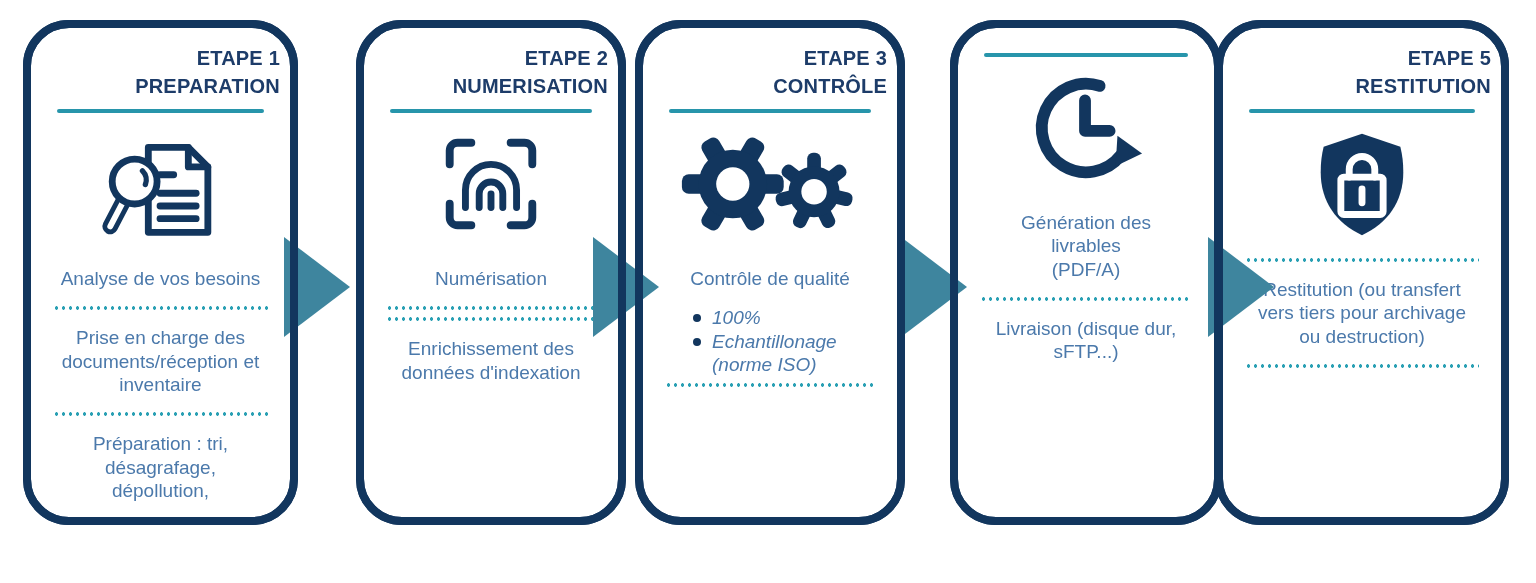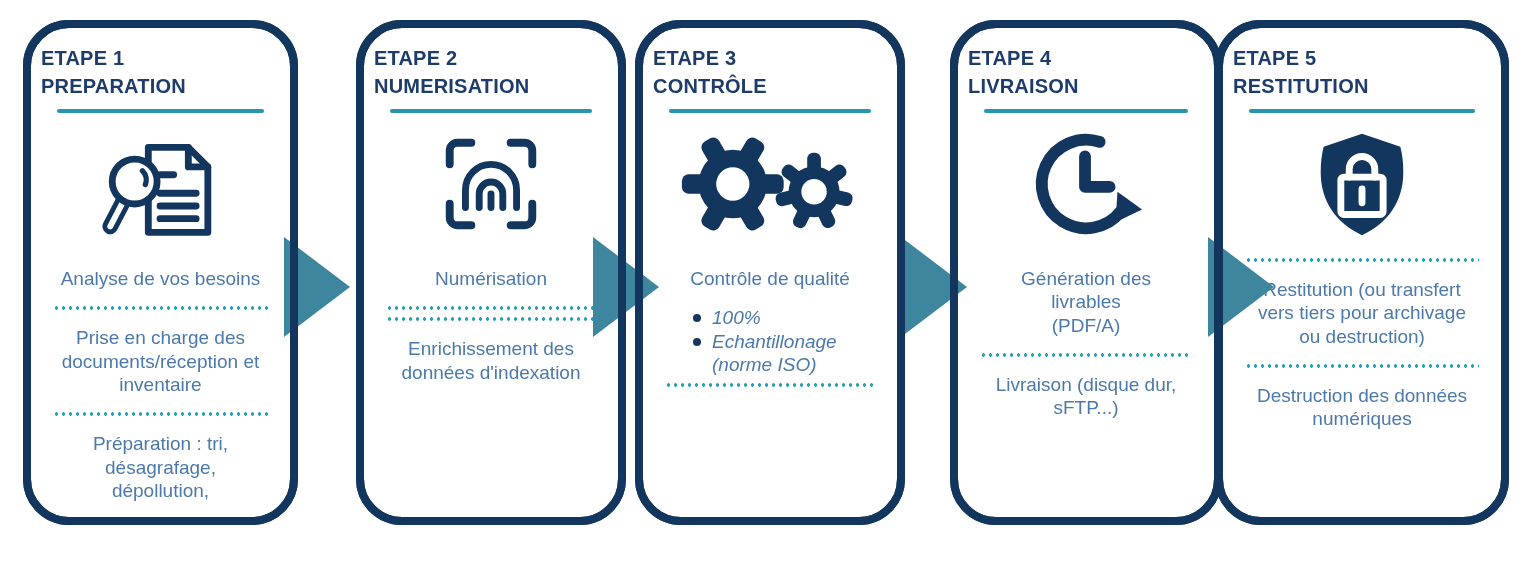--- a/index.html
+++ b/index.html
@@ -14,21 +14,21 @@
   .p5{left:1215px;width:294px}
 
   .card{position:absolute;top:20px;height:505px;box-sizing:border-box;
         background:var(--card_bg);border:8px solid var(--navy);border-radius:46px;
         padding:16px 10px 0;z-index:1;}
   
   .cardline{position:absolute;top:20px;height:505px;box-sizing:border-box;
         border:8px solid var(--navy);border-radius:46px;background:transparent;
         pointer-events:none;z-index:4;}
 
-  .card-title{text-align:left;color:var(--title_navy);font-weight:bold;
+  .card-title{text-align:right;color:var(--title_navy);font-weight:bold;
         font-size:20px;line-height:28px;letter-spacing:.2px;}
   .rule{height:4px;background:var(--rule_teal);margin:9px 16px 0;border-radius:2px;}
 
   .icon-wrap{height:134px;margin-top:4px;display:flex;align-items:center;justify-content:center;}
   .ic .s{fill:none;stroke:var(--navy);stroke-linecap:round;stroke-linejoin:round;}
   .ic .f{fill:var(--navy);stroke:none;}
   .ic .wfill{fill:#fff;stroke:var(--navy);stroke-linejoin:round;}
   .ic .ws{fill:none;stroke:#fff;stroke-linecap:round;stroke-linejoin:round;}
 
   .content{margin-top:6px;text-align:center;color:var(--body_blue);
@@ -147,24 +147,20 @@
       <ul>
         <li>100%</li>
         <li>Echantillonage
 (norme ISO)</li>
       </ul>
       <div class="sep"></div>
     </div>
   </section>
 
   <section class="card p4">
-    <div class="card-title">
-      <div>ETAPE 4</div>
-      <div>LIVRAISON</div>
-    </div>
     <div class="rule"></div>
     <div class="icon-wrap">
       <svg class="ic" width="118" height="118" viewBox="0 0 120 120">
         <path class="s" stroke-width="12" d="M73.9,17.2 A45,45 0 1 0 95.5,87.7"></path>
         <path class="s" stroke-width="12" d="M59,32 V63 H84"></path>
         <path class="f" d="M90,99 L92,68 L117,86 Z"></path>
       </svg>
     </div>
     <div class="content">
       <p class="content-text">Génération des livrables
@@ -188,22 +184,20 @@
         <rect class="ws" stroke-width="7" x="38.5" y="53" width="43" height="38" rx="3"></rect>
         <path class="ws" stroke-width="7" d="M60,65 V79"></path>
       </svg>
     </div>
     <div class="content">
       <div class="sep"></div>
       <p class="content-text">Restitution (ou transfert
 vers tiers pour archivage
 ou destruction)</p>
       <div class="sep"></div>
-      <p class="content-text">Destruction des données
-numériques</p>
     </div>
   </section>
 
   <div class="arrow a1"></div>
   <div class="arrow a2"></div>
   <div class="arrow a3"></div>
   <div class="arrow a4"></div>
 
   <div class="cardline p1"></div>
   <div class="cardline p2"></div>

